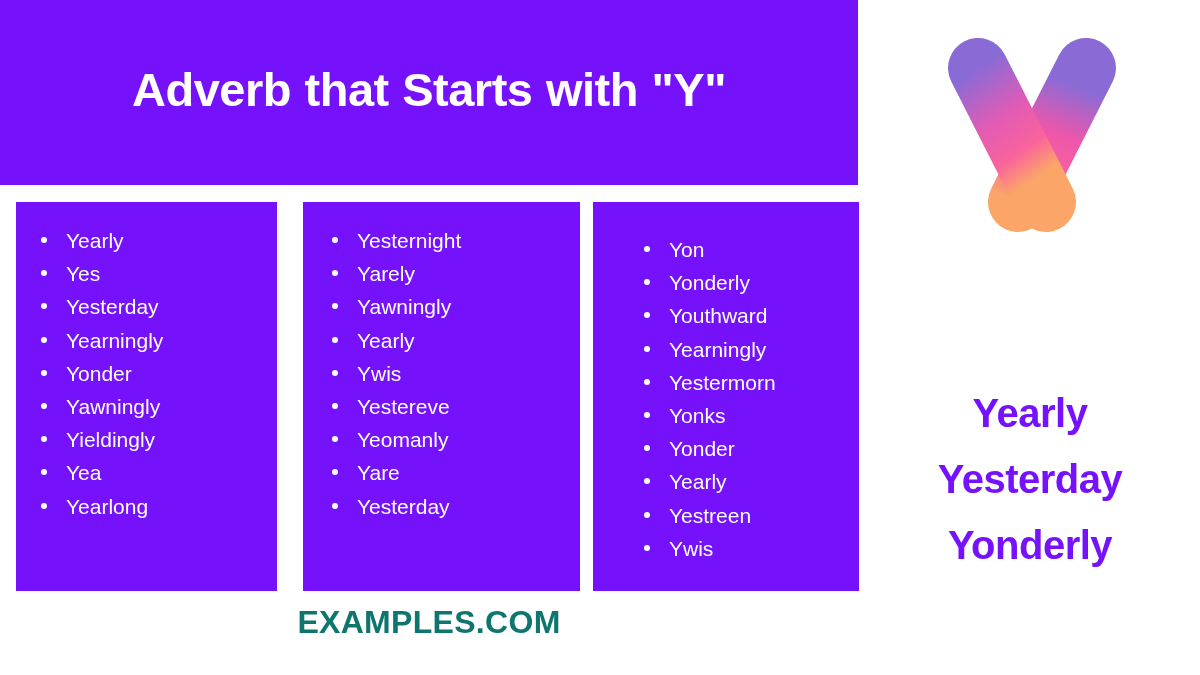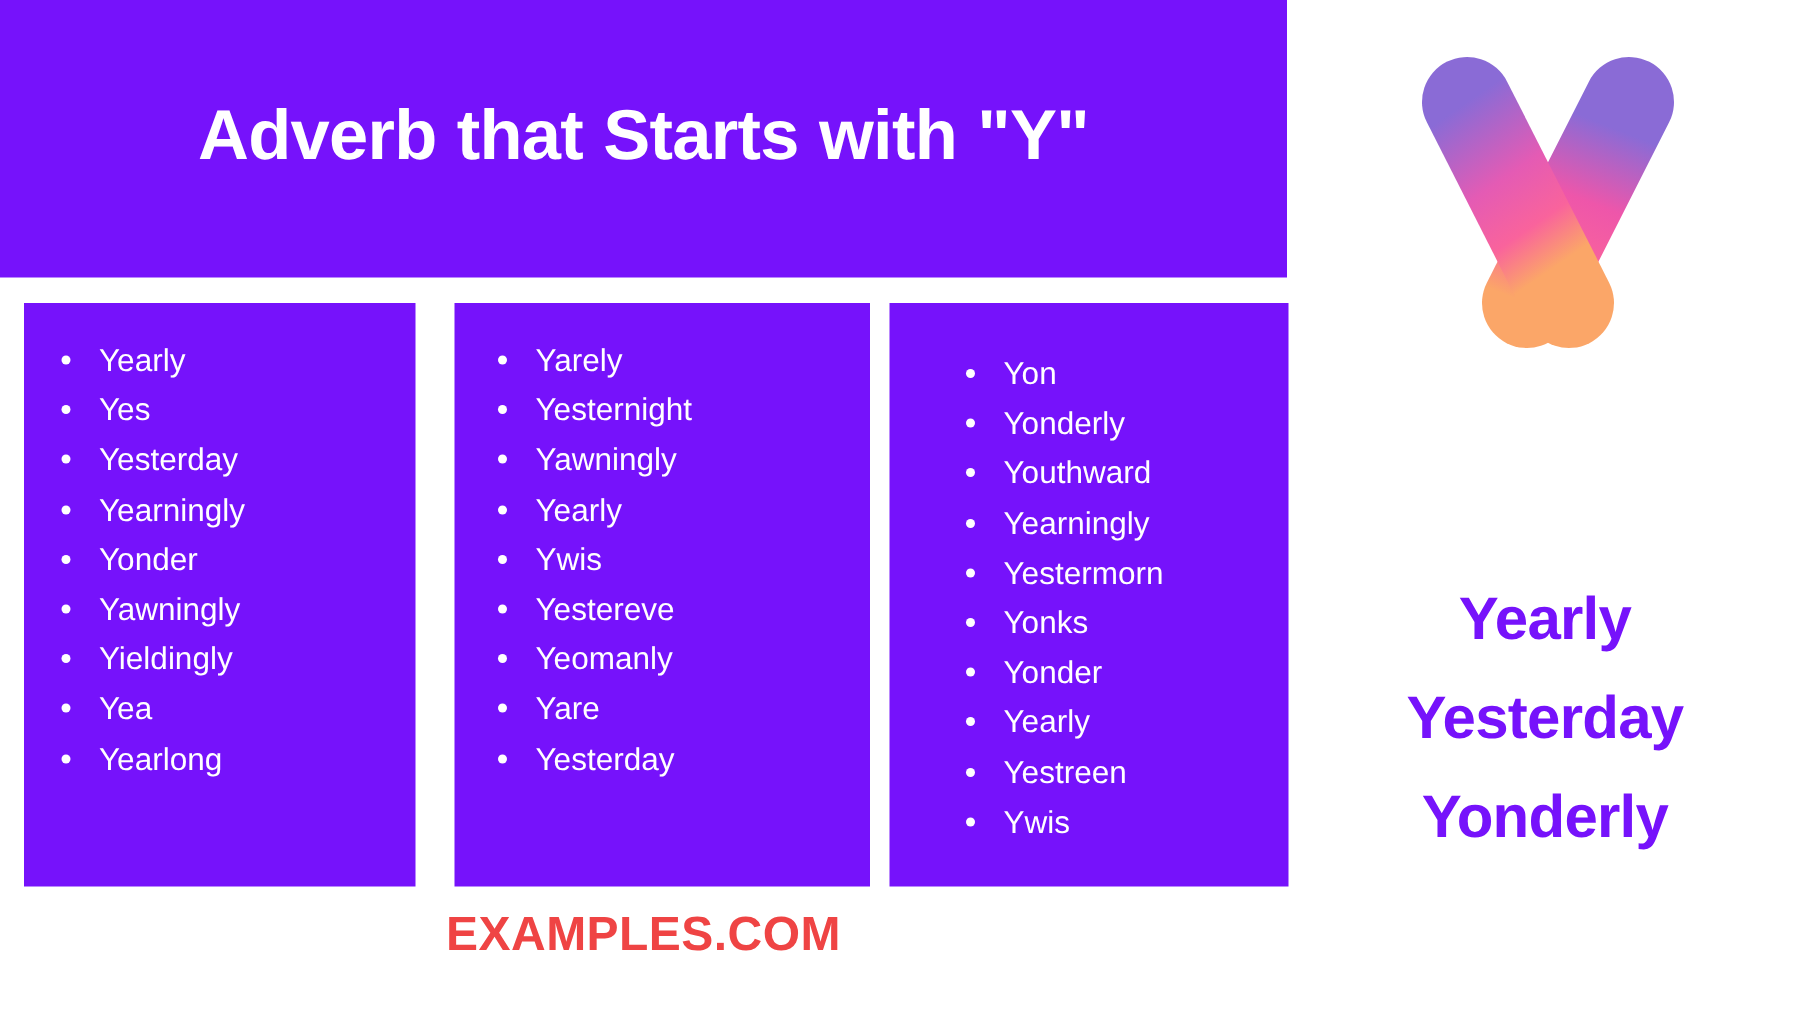--- a/index.html
+++ b/index.html
@@ -89,21 +89,21 @@
     background: #ffffff;
   }
 
   
   #footer-brand {
     position: absolute;
     left: 0;
     top: 604px;
     width: 858px;
     text-align: center;
-    color: #ef4444;
+    color: #0f766e;
     font-family: "Liberation Sans", sans-serif;
     font-weight: bold;
     font-size: 32px;
     letter-spacing: 0.3px;
   }
 
   
   #right-panel {
     position: absolute;
     left: 860px;
@@ -154,22 +154,22 @@
       <li class="word-item"><span class="bullet"></span><span>Yonder</span></li>
       <li class="word-item"><span class="bullet"></span><span>Yawningly</span></li>
       <li class="word-item"><span class="bullet"></span><span>Yieldingly</span></li>
       <li class="word-item"><span class="bullet"></span><span>Yea</span></li>
       <li class="word-item"><span class="bullet"></span><span>Yearlong</span></li>
     </ul>
   </div>
 
   <div class="word-card card-1">
     <ul class="word-list">
+      <li class="word-item"><span class="bullet"></span><span>Yesternight</span></li>
       <li class="word-item"><span class="bullet"></span><span>Yarely</span></li>
-      <li class="word-item"><span class="bullet"></span><span>Yesternight</span></li>
       <li class="word-item"><span class="bullet"></span><span>Yawningly</span></li>
       <li class="word-item"><span class="bullet"></span><span>Yearly</span></li>
       <li class="word-item"><span class="bullet"></span><span>Ywis</span></li>
       <li class="word-item"><span class="bullet"></span><span>Yestereve</span></li>
       <li class="word-item"><span class="bullet"></span><span>Yeomanly</span></li>
       <li class="word-item"><span class="bullet"></span><span>Yare</span></li>
       <li class="word-item"><span class="bullet"></span><span>Yesterday</span></li>
     </ul>
   </div>
 

